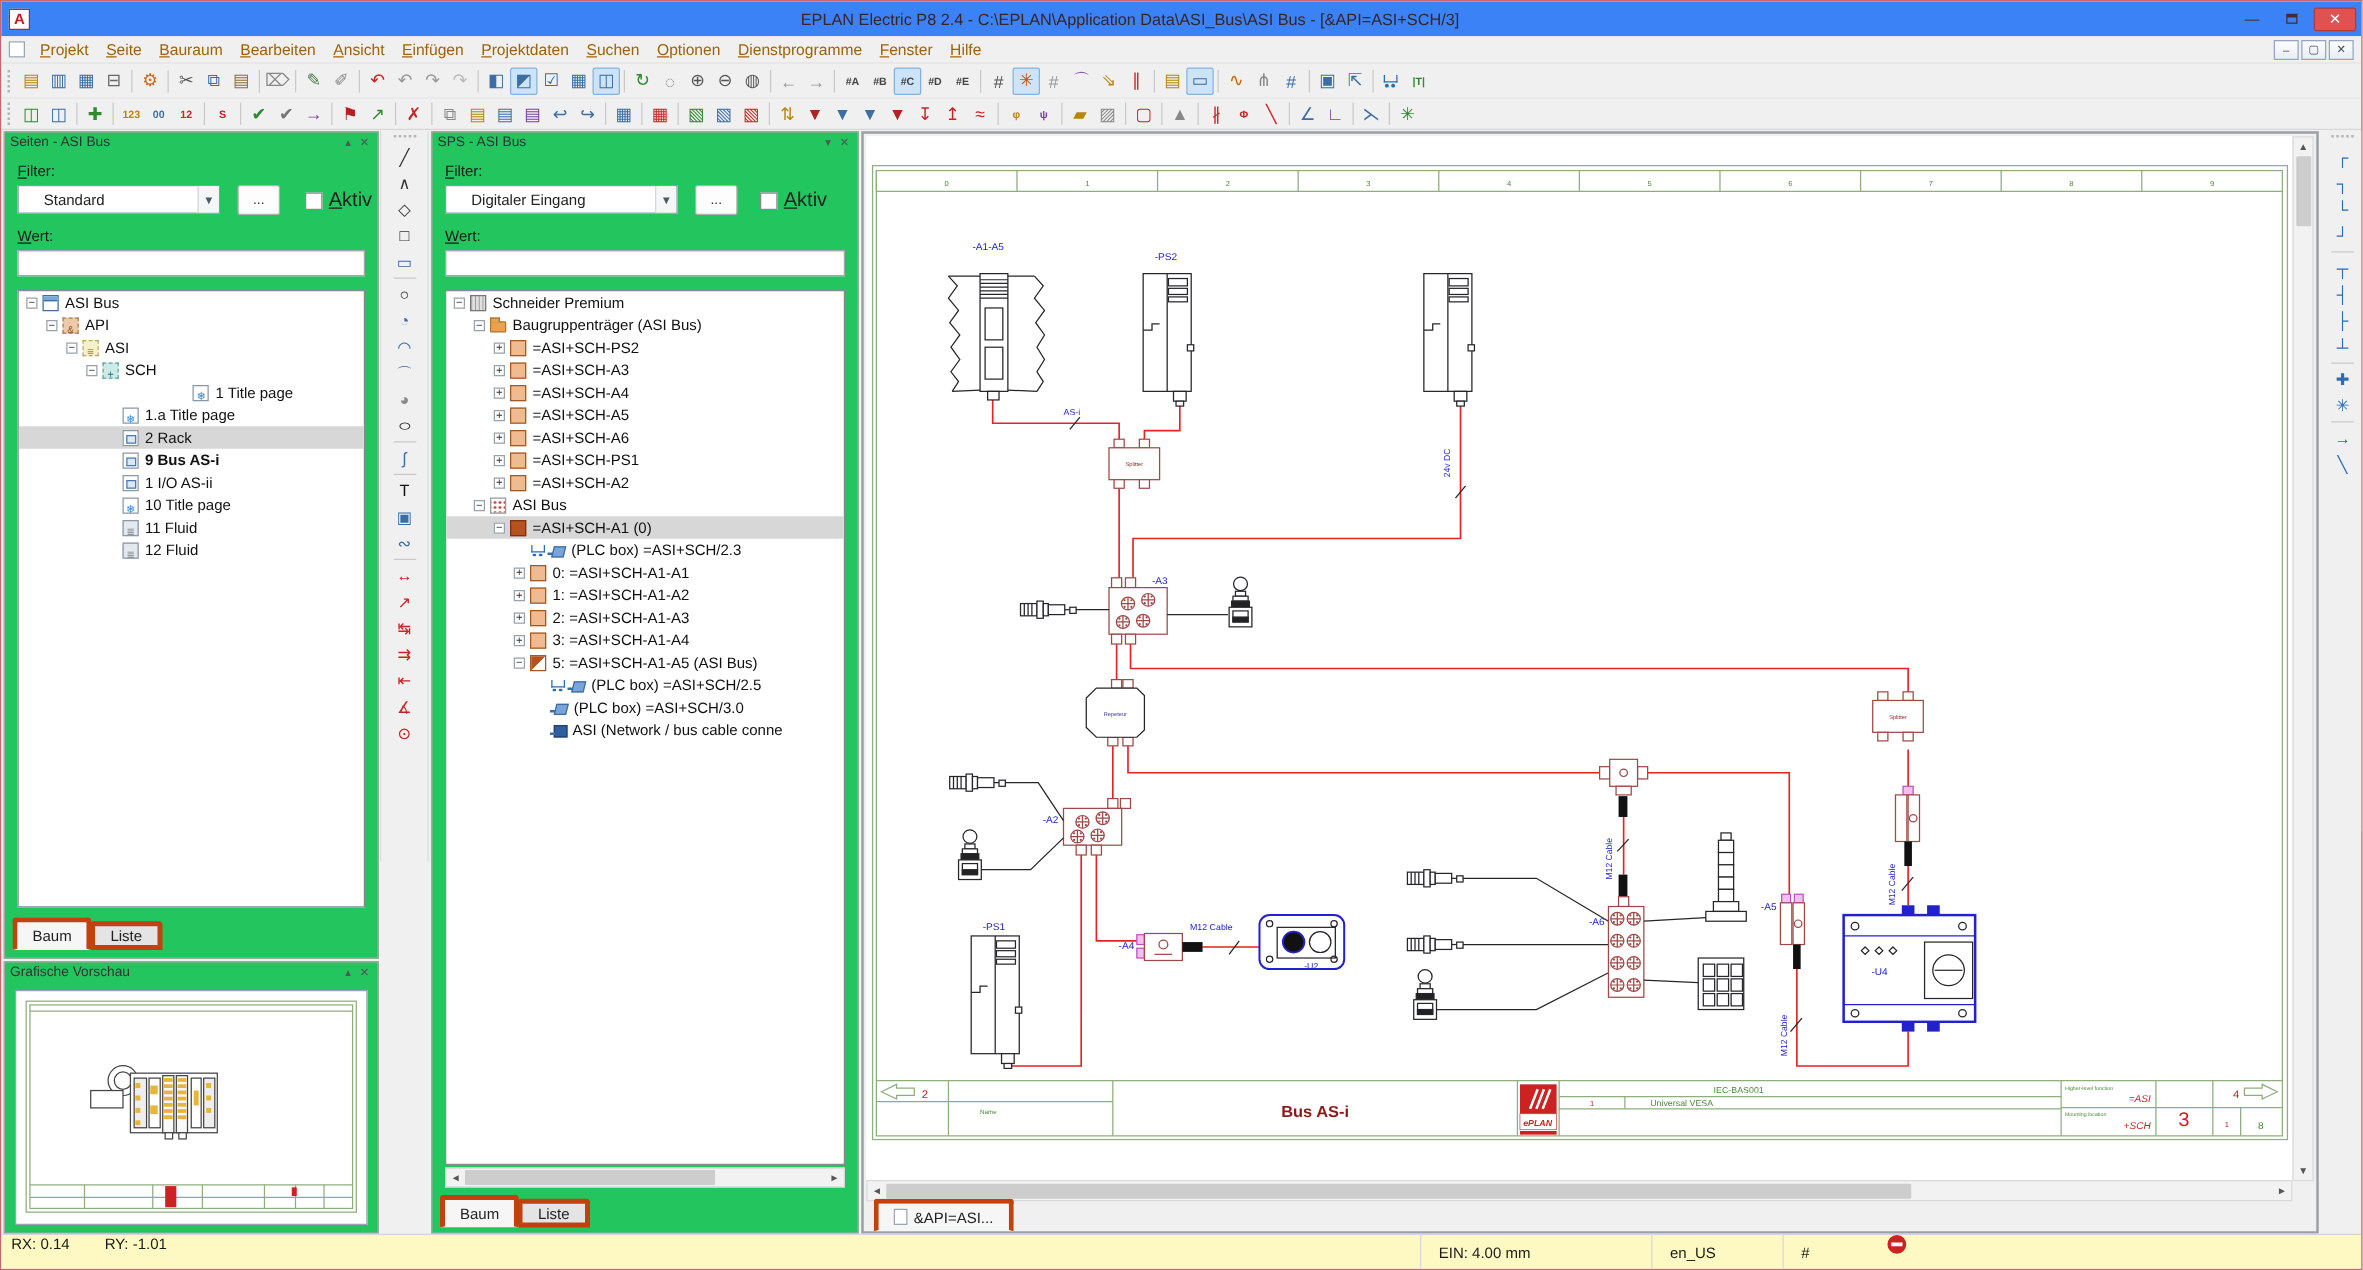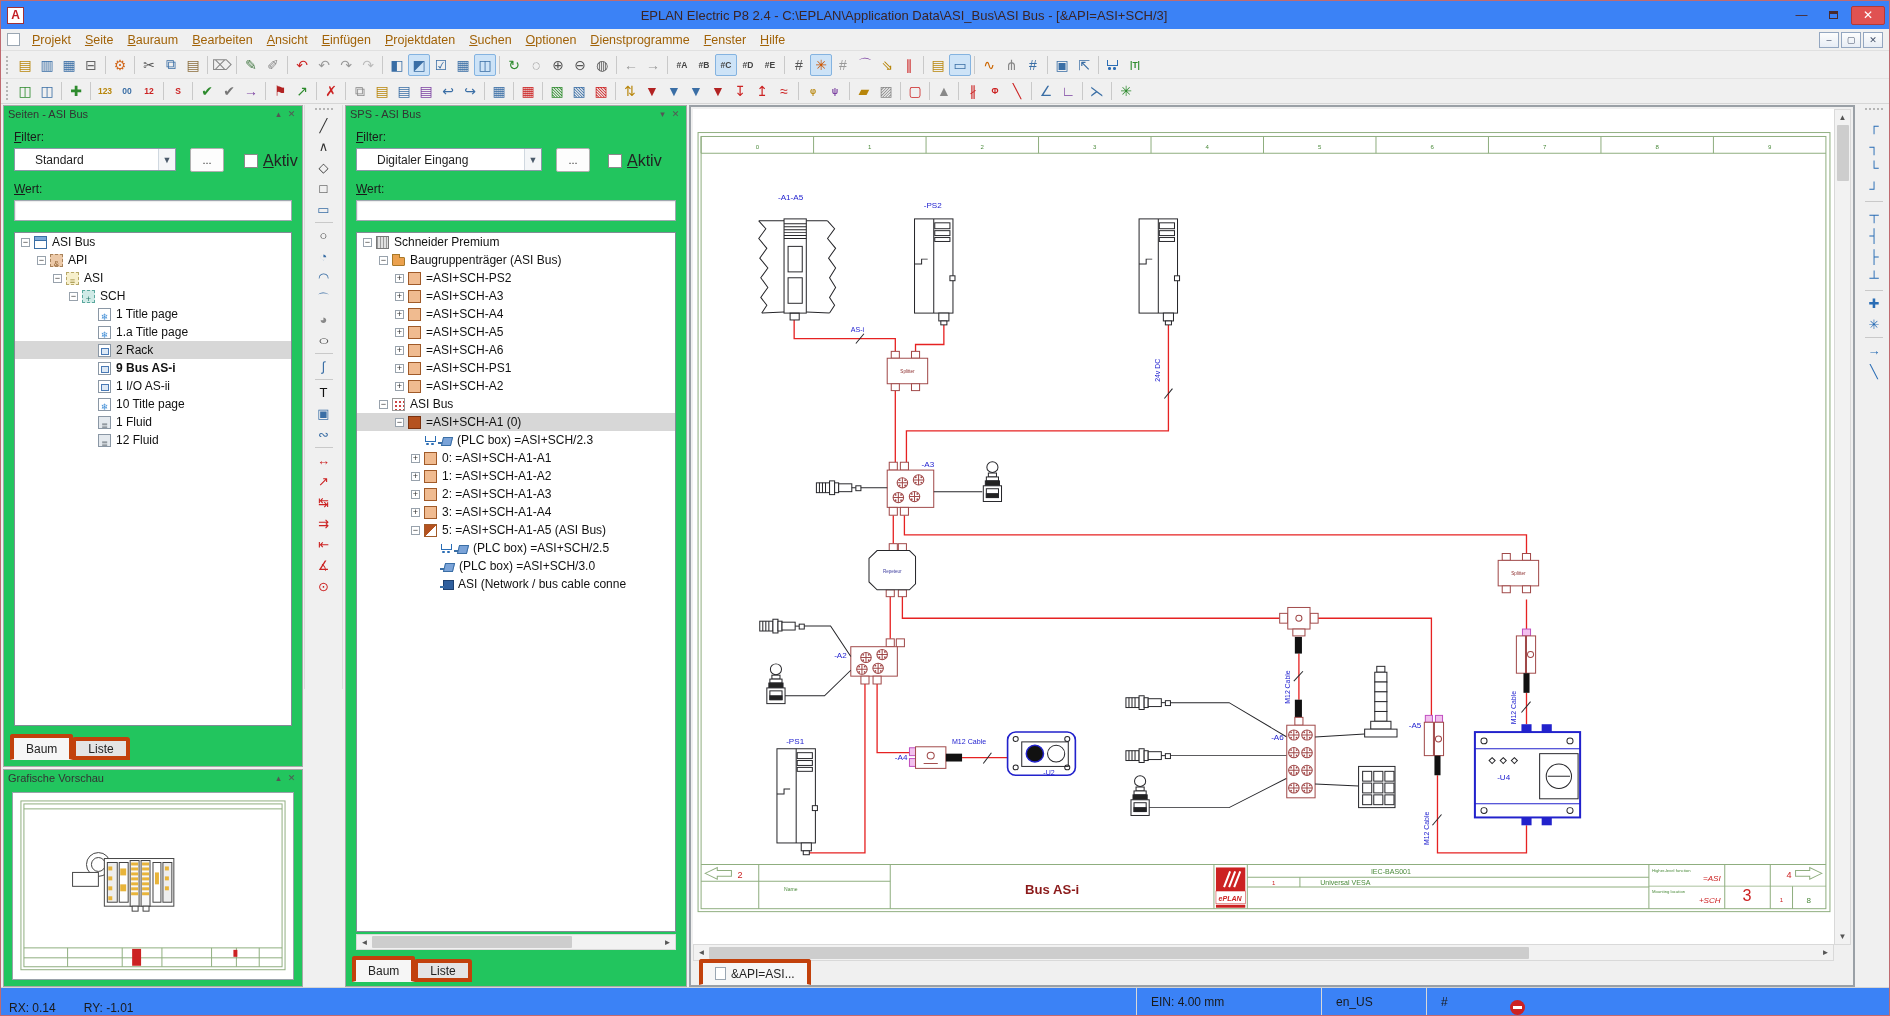--- a/index.html
+++ b/index.html
@@ -101,21 +101,21 @@
 #preview-box{position:absolute;left:8px;top:22px;width:282px;height:188px;background:#fff;border:1px solid #9aa2aa}
 
 #editor{position:absolute;left:688px;top:104px;width:1166px;height:882px;background:#f0f0f0;border:2px solid #9aa0a6}
 #canvas{position:absolute;left:2px;top:2px;width:1141px;height:836px;background:#fff;overflow:hidden}
 #canvas svg{width:100%;height:100%;display:block}
 #ed-vscroll{right:2px;top:2px;width:17px;height:836px}
 #ed-hscroll{left:2px;bottom:24px;width:1141px;height:17px}
 #ed-tabstrip{left:8px;bottom:0;height:23px;position:absolute;display:flex;align-items:flex-end}
 .page-glyph{width:11px;height:13px;border:1px solid #9aa6b2;background:#fff;margin-right:5px}
 
-#statusbar{position:absolute;left:0;bottom:0;width:100%;height:28px;background:#3b82f6;border-top:1px solid #d5d5d5;display:flex;align-items:flex-end;font-size:12px;color:#1a1a1a}
+#statusbar{position:absolute;left:0;bottom:0;width:100%;height:28px;background:#fef9c3;border-top:1px solid #d5d5d5;display:flex;align-items:flex-start;font-size:12px;color:#1a1a1a}
 .sb-left{padding-left:8px;width:270px;display:flex;gap:28px}
 .sb-field{height:100%;display:flex;align-items:center;padding:0 14px;border-left:1px solid #d8d8d8}
 #sb-spacer{flex:1}
 #sb-stop{width:15px;height:15px;border-radius:50%;background:#cc2222;position:relative;margin:0 14px}
 #sb-stop::before{content:"";position:absolute;left:3px;top:6px;width:9px;height:3px;background:#fff}
 
 text{font-family:"Liberation Sans","DejaVu Sans",sans-serif}
 .lbl{fill:#2323d0;font-size:8px}
 .lbl7{fill:#2323d0;font-size:7px}
 .lbls{fill:#8b2a2a;font-size:4.5px}
@@ -621,21 +621,21 @@
       <div class="tree-row" style="padding-left: 38px;">
         <span class="exp">−</span>
         <span class="ic ic-asi"></span>
         <span>ASI</span>
       </div>
       <div class="tree-row" style="padding-left: 54px;">
         <span class="exp">−</span>
         <span class="ic ic-sch"></span>
         <span>SCH</span>
       </div>
-      <div class="tree-row" style="padding-left: 70px;">
+      <div class="tree-row" style="padding-left: 70px; justify-content: center;">
         <span class="exp-sp"></span>
         <span class="ic ic-page-frozen"></span>
         <span>1 Title page</span>
       </div>
       <div class="tree-row" style="padding-left: 70px;">
         <span class="exp-sp"></span>
         <span class="ic ic-page-frozen"></span>
         <span>1.a Title page</span>
       </div>
       <div class="tree-row sel" style="padding-left: 70px;">
@@ -654,21 +654,21 @@
         <span>1 I/O AS-ii</span>
       </div>
       <div class="tree-row" style="padding-left: 70px;">
         <span class="exp-sp"></span>
         <span class="ic ic-page-frozen"></span>
         <span>10 Title page</span>
       </div>
       <div class="tree-row" style="padding-left: 70px;">
         <span class="exp-sp"></span>
         <span class="ic ic-page-fluid"></span>
-        <span>1 Fluid</span>
+        <span>11 Fluid</span>
       </div>
       <div class="tree-row" style="padding-left: 70px;">
         <span class="exp-sp"></span>
         <span class="ic ic-page-fluid"></span>
         <span>12 Fluid</span>
       </div>
     </div>
   <div class="tabstrip" style="bottom:6px" id="pages-tabs">
       <div class="tab active">Baum</div>
       <div class="tab">Liste</div>

